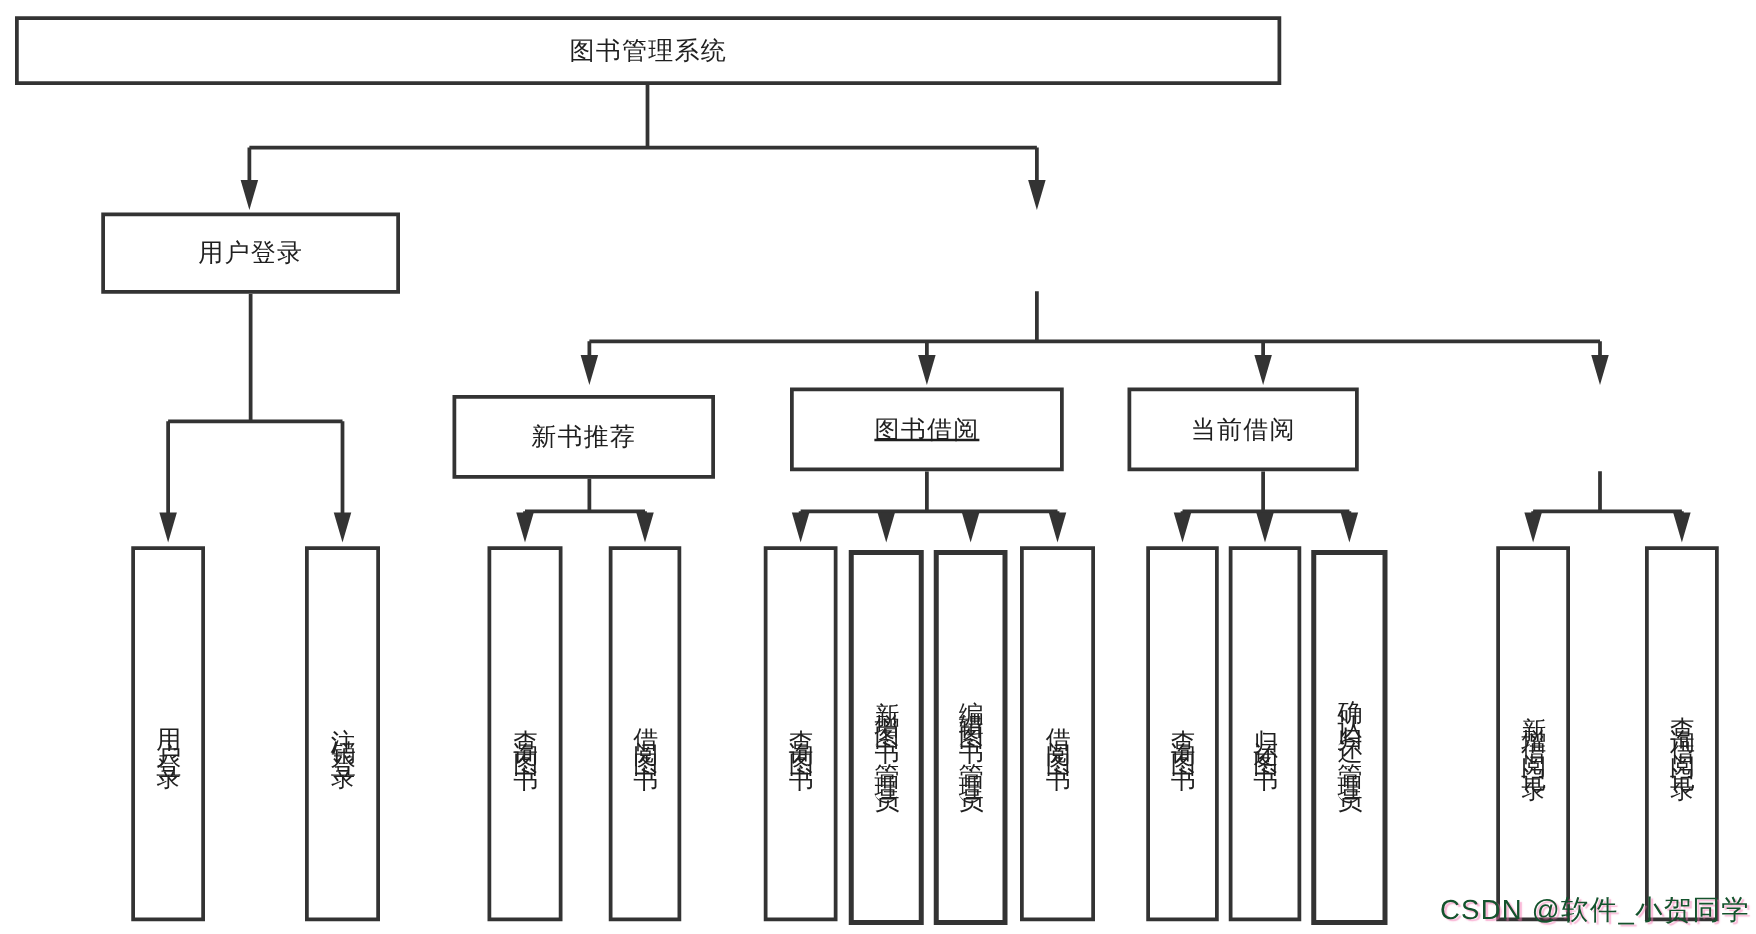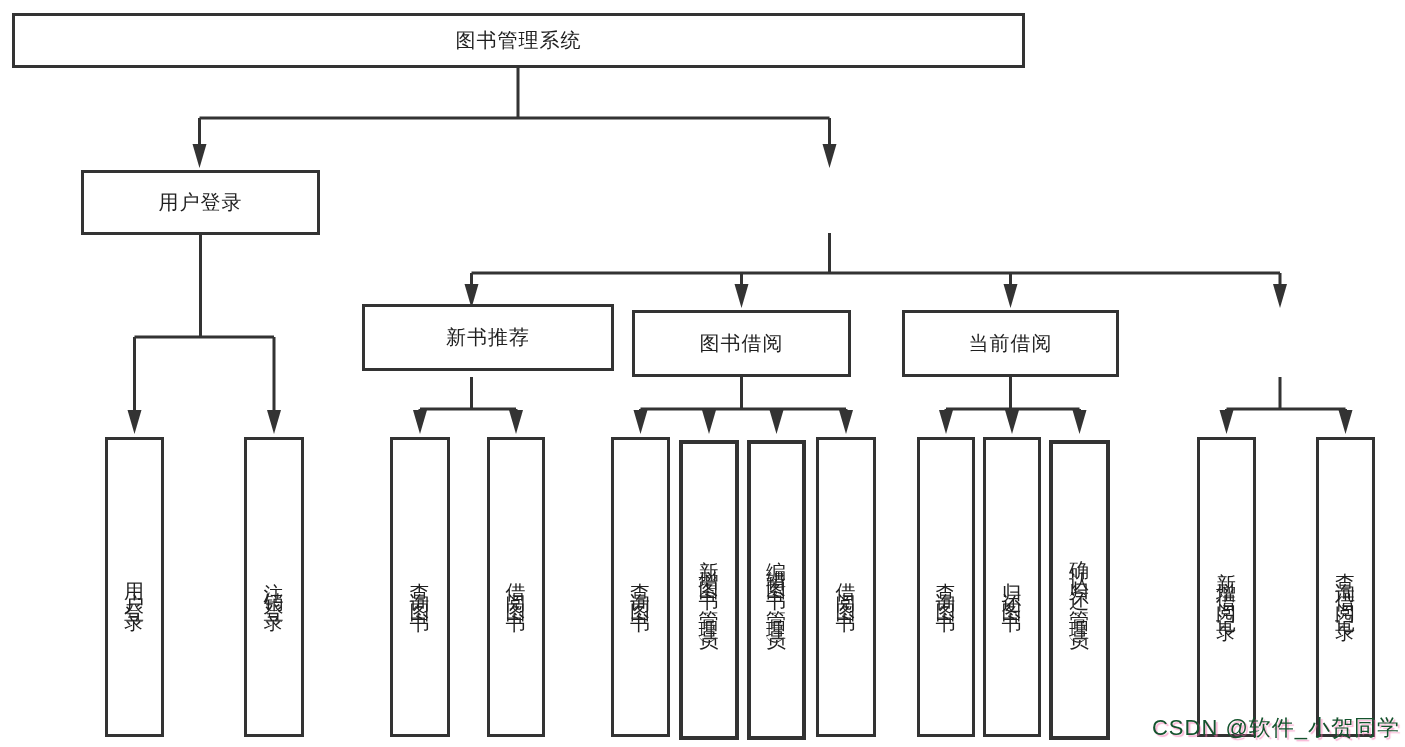--- a/index.html
+++ b/index.html
@@ -110,23 +110,23 @@
 
       <polygon points="1219.5,410 1233.5,410 1226.5,434"></polygon>
       <polygon points="1338.5,410 1352.5,410 1345.5,434"></polygon>
     </g>
   </svg>
 
   <div class="node hnode" style="left:12px; top:13px; width:1013px; height:55px;">图书管理系统</div>
 
   <div class="node hnode" style="left:81px; top:170px; width:239px; height:65px;">用户登录</div>
 
-  <div class="node hnode" style="left:362px; top:304px; width:252px; height:67px;">新书推荐</div>
-  <div class="node hnode" style="left:632px; top:310px; width:219px; height:67px;">图书借阅</div>
-  <div class="node hnode" style="left:902px; top:310px; width:217px; height:67px;">当前借阅</div>
+  <div class="node hnode" style="left:362px; top:316px; width:210px; height:67px;">新书推荐</div>
+  <div class="node hnode" style="left:632px; top:310px; width:219px; height:67px;text-decoration:underline;">图书借阅</div>
+  <div class="node hnode" style="left:902px; top:310px; width:185px; height:67px;">当前借阅</div>
 
   <div class="node vnode" style="left:105px; top:437px; width:59px; height:300px;">用户登录</div>
   <div class="node vnode" style="left:244px; top:437px; width:60px; height:300px;">注销登录</div>
 
   <div class="node vnode" style="left:390px; top:437px; width:60px; height:300px;">查询图书</div>
   <div class="node vnode" style="left:487px; top:437px; width:58px; height:300px;">借阅图书</div>
 
   <div class="node vnode" style="left:611px; top:437px; width:59px; height:300px;">查询图书</div>
   <div class="node vnode thick" style="left:679px; top:440px; width:60px; height:300px;">新增图书（管理员）</div>
   <div class="node vnode thick" style="left:747px; top:440px; width:59px; height:300px;">编辑图书（管理员）</div>

